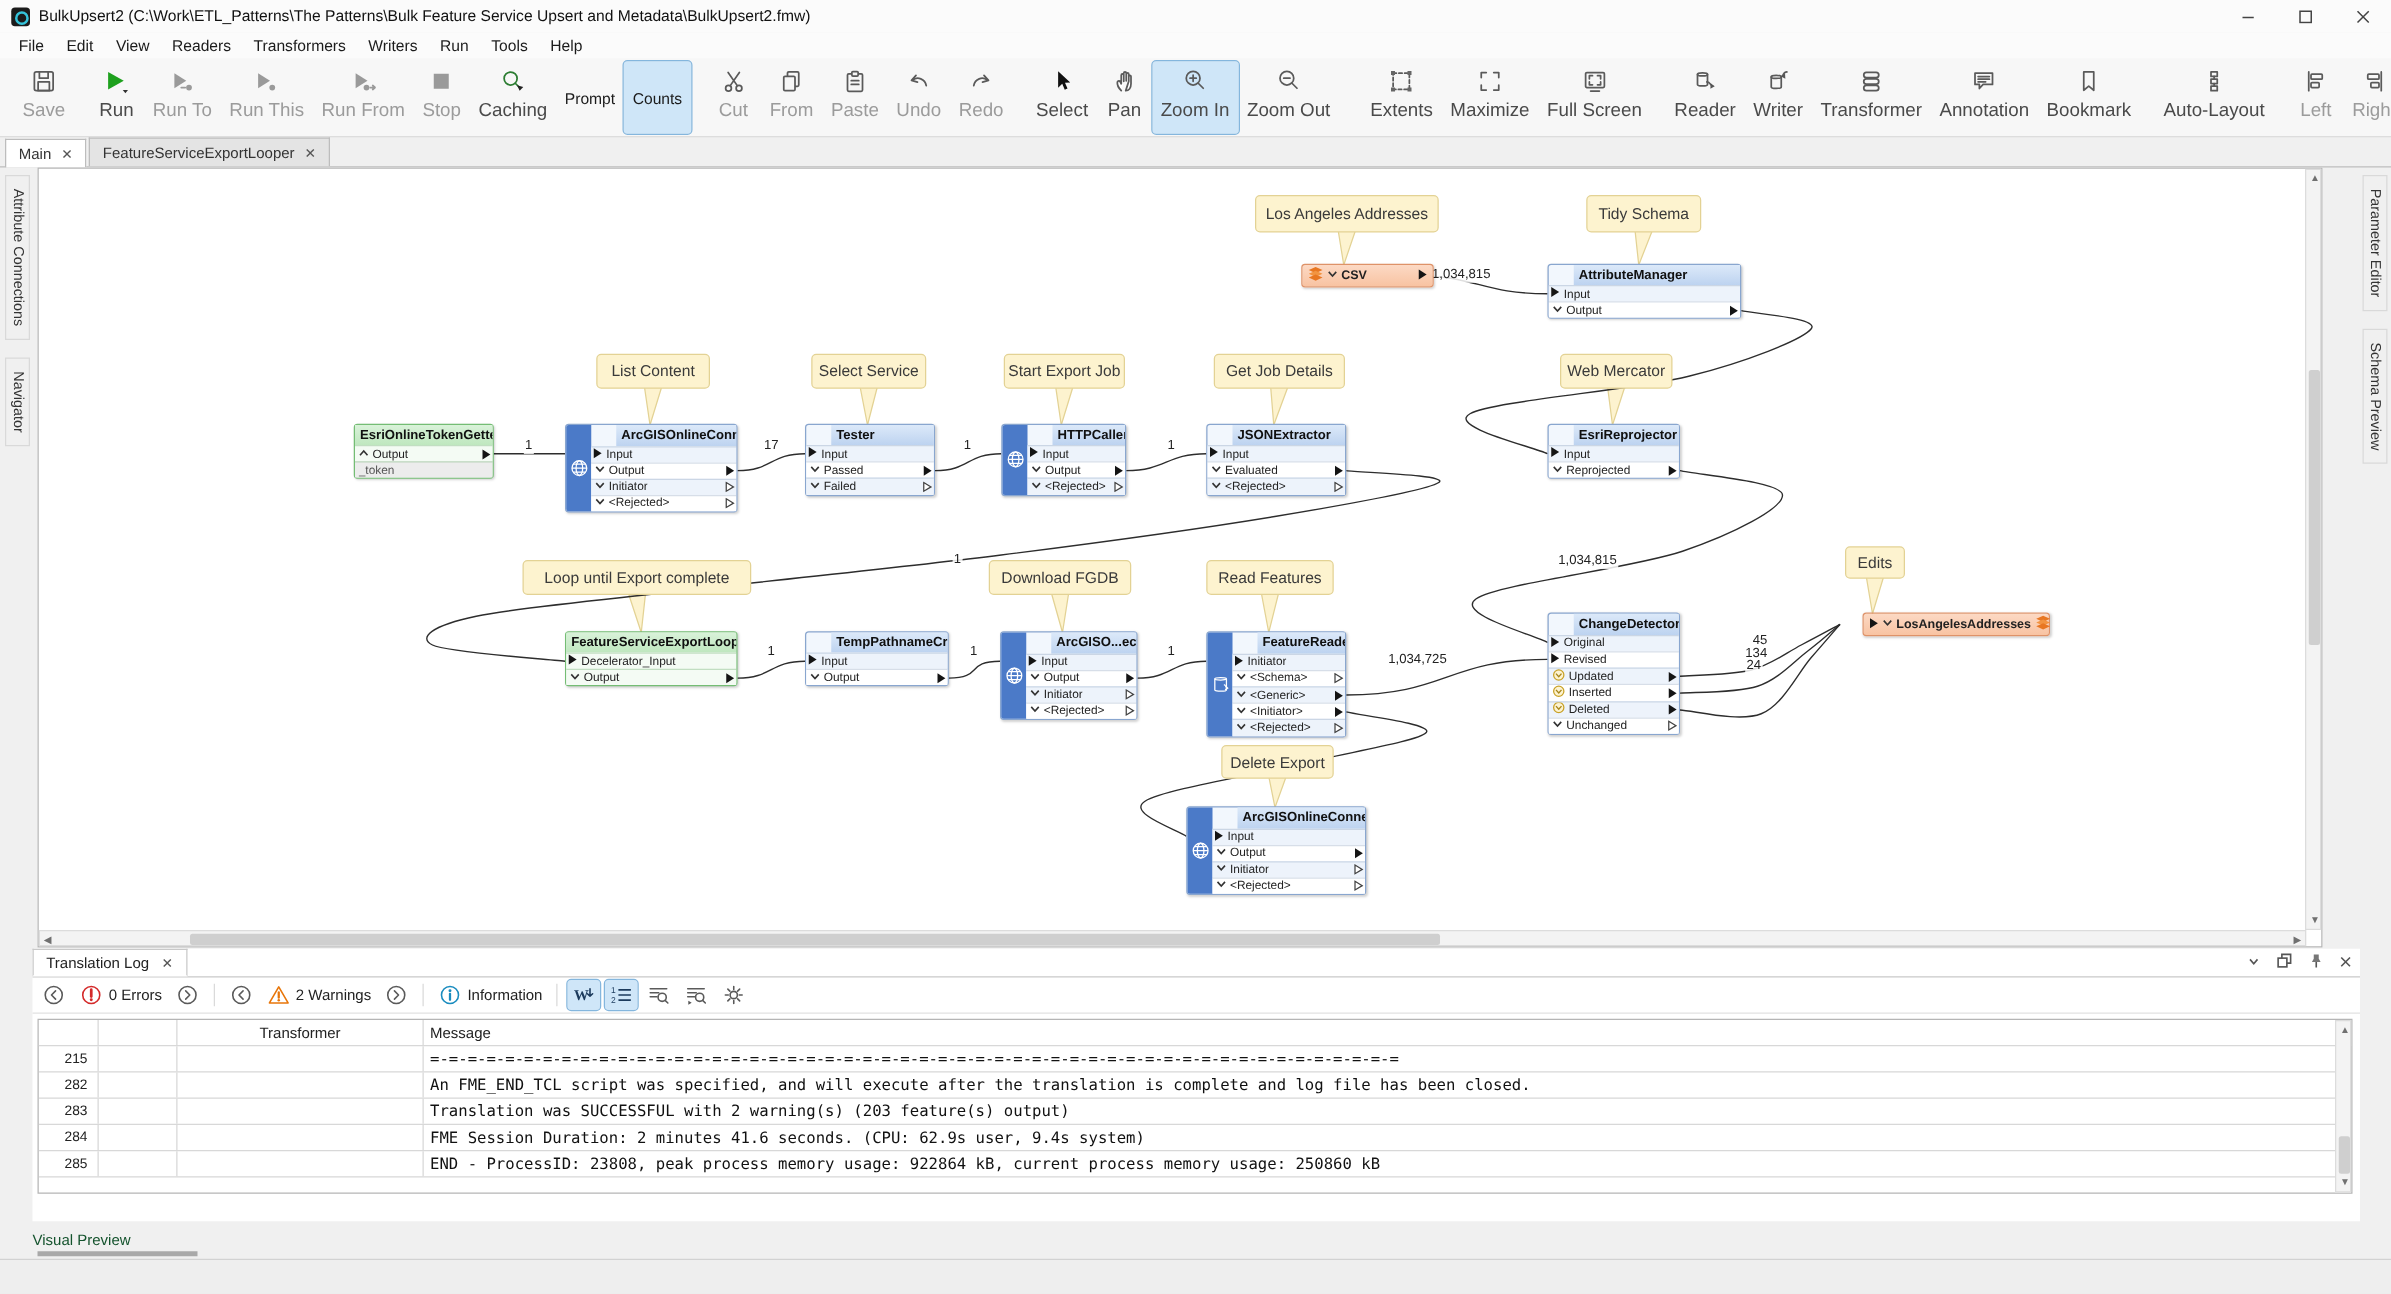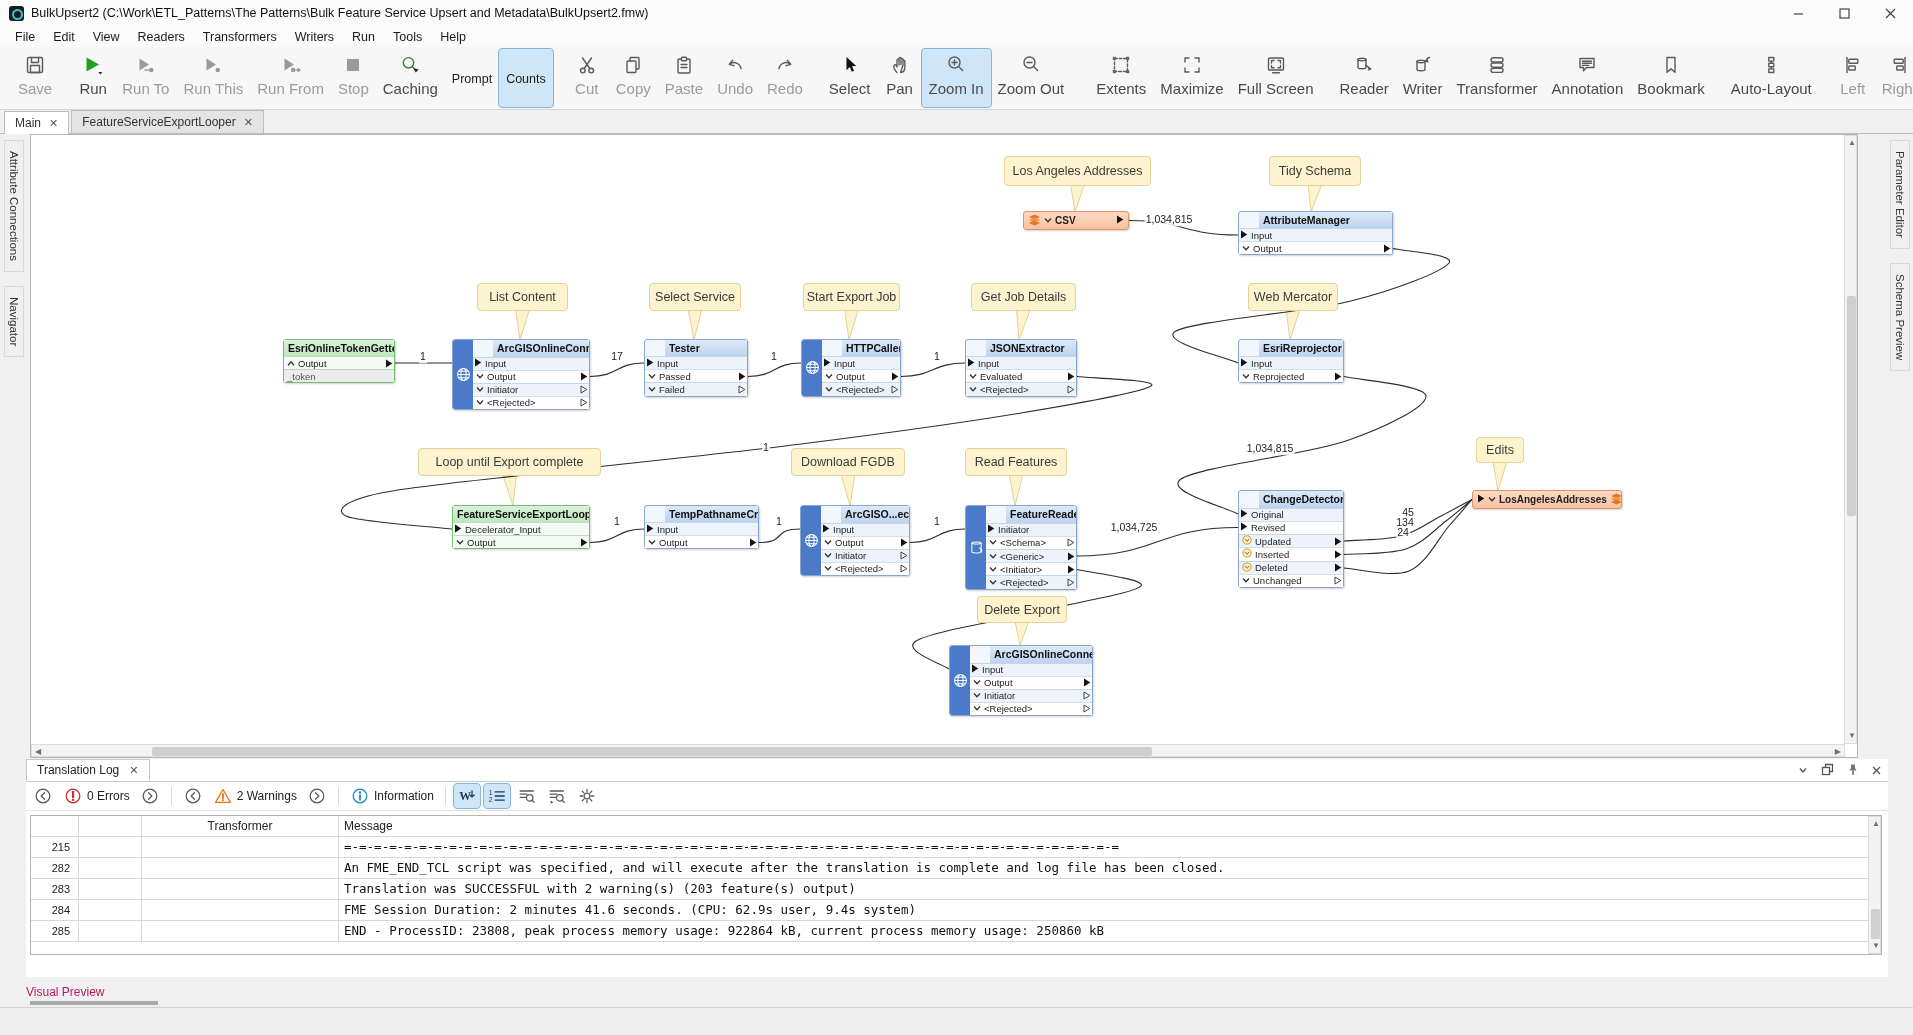--- a/index.html
+++ b/index.html
@@ -57,21 +57,21 @@
   .node.blue{border:1px solid #89a6cf;background:#f2f7fd;}
   .node.blue .hdr{background:linear-gradient(#dce9f9,#bdd3f0);margin-left:20px;}
   .node.blue .row:nth-child(odd){background:#ffffff;}
   .node.blue .row:nth-child(even){background:#edf3fb;}
   .node.green{border:1px solid #74bd74;background:#eef9ee;}
   .node.green .hdr{background:linear-gradient(#d9f2d9,#bfe7bf);}
   .node.green .row{border-top-color:rgba(120,180,120,.4);background:#f4fbf4;}
   .node.green .row.attr{background:#ececec;color:#555;}
   .node .strip{width:20px;background:#4b7ac8;display:flex;align-items:center;justify-content:center;border-radius:2px 0 0 2px;}
   .node.single{height:19px;align-items:center;border-radius:3px;}
-  .node.salmon{border:1px solid #de9268;background:linear-gradient(#fcd9c4,#f8c3a2);}
+  .node.salmon{border:1px solid #de9268;background:linear-gradient(#fcd9c4,#f8c3a2);margin-left:18px;}
   .node.single .srow{display:flex;align-items:center;gap:3px;padding:0 4px;width:100%;font-size:10px;font-weight:bold;color:#222;}
   
   .sb{position:absolute;background:#f3f3f3;border:1px solid #dcdcdc;box-sizing:border-box;}
   .sb .thumb{position:absolute;background:#cfcfcf;border-radius:2px;}
   .sb .arr{position:absolute;color:#707070;font-size:8px;line-height:1;}
   
   #logpanel{position:absolute;left:26px;top:759px;width:1862px;height:218px;background:#fff;}
   #logtabs{height:22px;display:flex;align-items:flex-end;border-bottom:1px solid #c9c9c9;}
   #logtab{display:flex;gap:10px;align-items:center;font-size:12px;padding:3px 10px;border:1px solid #c9c9c9;border-bottom:1px solid #fff;background:#fff;height:22px;box-sizing:border-box;}
   #logtab .x{color:#555;font-size:11px;}
@@ -84,21 +84,21 @@
   .lsep{width:1px;height:18px;background:#dadada;margin:0 4px;}
   #logtable{position:absolute;left:4px;top:56px;width:1852px;height:140px;border:1px solid #b5b5b5;box-sizing:border-box;font-size:12px;overflow:hidden;}
   .lrow{display:flex;height:20px;line-height:20px;border-bottom:1px solid #d8d8d8;}
   .lrow.hdr2{height:20px;background:#fff;}
   .c-num{width:48px;border-right:1px solid #d8d8d8;text-align:right;padding-right:8px;box-sizing:border-box;font-size:11px;color:#222;}
   .c-blank{width:62px;border-right:1px solid #d8d8d8;}
   .c-trans{width:196px;border-right:1px solid #d8d8d8;text-align:center;}
   .c-msg{flex:1;padding-left:5px;overflow:hidden;white-space:nowrap;font-family:"DejaVu Sans Mono",monospace;font-size:12.5px;color:#111;}
   .lrow.hdr2 .c-msg{font-family:"Liberation Sans",sans-serif;font-size:12px;color:#222;}
   
-  #vpreview{position:absolute;left:26px;top:985px;height:22px;font-size:12px;color:#be185d;}
+  #vpreview{position:absolute;left:26px;top:985px;height:22px;font-size:12px;color:#14532d;}
   #vpreview-bar{position:absolute;left:30px;top:1001px;width:128px;height:4px;background:#a9a9a9;}
   #statusbar{position:absolute;left:0;top:1007px;width:1913px;height:28px;background:#eeeeee;border-top:1px solid #d2d2d2;}
 </style>
 </head>
 <body>
 
 <div id="root">
   <div id="titlebar">
     <div id="app-icon"></div>
     <span id="title-text">BulkUpsert2 (C:\Work\ETL_Patterns\The Patterns\Bulk Feature Service Upsert and Metadata\BulkUpsert2.fmw)</span>
@@ -221,21 +221,21 @@
           </div>
           <span class="tlabel">Cut</span>
         </div>
         <div class="tbtn disabled">
           <div class="ticon">
             <svg width="22" height="22" viewBox="0 0 22 22" style="fill:none;stroke:#5a5a5a;stroke-width:1.4;stroke-linecap:round;stroke-linejoin:round">
               <rect x="8" y="3.5" width="9" height="11.5" rx="1"></rect>
               <rect x="5" y="7" width="9" height="11.5" rx="1" fill="#f7f7f7"></rect>
             </svg>
           </div>
-          <span class="tlabel">Copy</span>
+          <span class="tlabel">From</span>
         </div>
         <div class="tbtn disabled">
           <div class="ticon">
             <svg width="22" height="22" viewBox="0 0 22 22" style="fill:none;stroke:#5a5a5a;stroke-width:1.4;stroke-linecap:round;stroke-linejoin:round">
               <rect x="5" y="5" width="12" height="14" rx="1"></rect>
               <rect x="8.5" y="3.2" width="5" height="3.6" rx="0.8" fill="#f7f7f7"></rect>
               <path d="M8 10.5 h6 M8 13.5 h6"></path>
             </svg>
           </div>
           <span class="tlabel">Paste</span>

